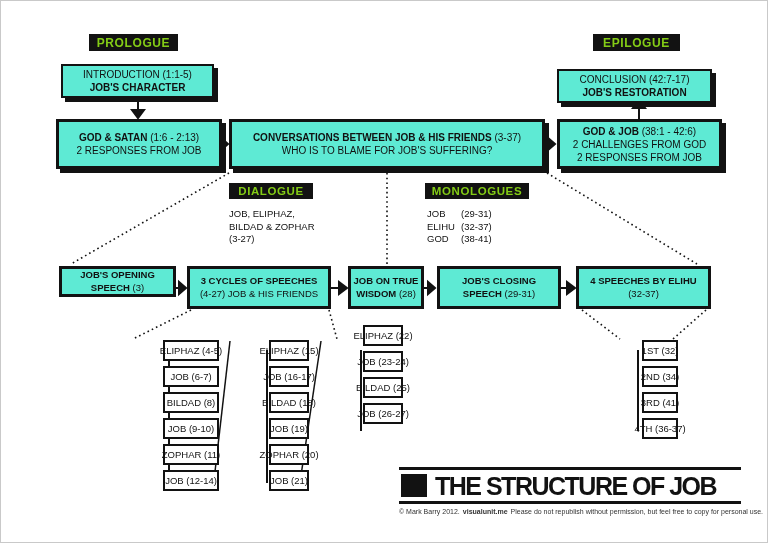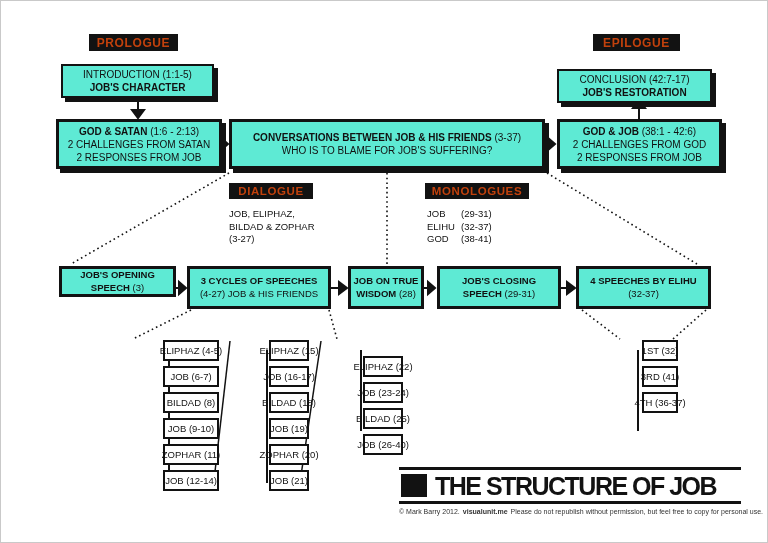--- a/index.html
+++ b/index.html
@@ -2,21 +2,21 @@
 <html><head>
 <meta charset="utf-8">
 <style>
   * { margin:0; padding:0; box-sizing:border-box; }
   html,body { background:#ffffff; }
   body { font-family:"Liberation Sans", sans-serif; color:#111; }
   .canvas { position:relative; width:768px; height:543px; background:#fff;
             border:1px solid #c9c9c9; overflow:hidden; }
   svg.wires { position:absolute; left:0; top:0; width:768px; height:543px; }
 
-  .bar { position:absolute; background:#121212; color:#c2410c; font-weight:bold;
+  .bar { position:absolute; background:#121212; color:#84cc16; font-weight:bold;
          font-size:12px; letter-spacing:.6px; display:flex; align-items:center;
          justify-content:center; white-space:nowrap; }
 
   .xbox { position:absolute; background:#5eead4; border:3px solid #121212;
           display:flex; flex-direction:column; align-items:center; justify-content:center;
           text-align:center; font-size:10px; line-height:13px; white-space:nowrap; }
   .xbox.r1 { border-width:2.5px; }
   .xbox.shadow { box-shadow:4px 4px 0 #121212; }
   .xbox.row3 { font-size:9.5px; line-height:12.5px; }
   .b { font-weight:bold; }
@@ -93,21 +93,20 @@
     <div>INTRODUCTION (1:1-5)</div>
     <div class="b">JOB'S CHARACTER</div>
   </div>
   <div class="xbox r1 shadow" style="left:556px;top:68px;width:155px;height:34px">
     <div>CONCLUSION (42:7-17)</div>
     <div class="b">JOB'S RESTORATION</div>
   </div>
 
   <div class="xbox shadow" style="left:55px;top:118px;width:166px;height:50px">
     <div><span class="b">GOD &amp; SATAN</span> <span>(1:6 - 2:13)</span></div>
-    <div>2 CHALLENGES FROM SATAN</div>
     <div>2 RESPONSES FROM JOB</div>
   </div>
   <div class="xbox shadow" style="left:228px;top:118px;width:316px;height:50px">
     <div><span class="b">CONVERSATIONS BETWEEN JOB &amp; HIS FRIENDS</span> <span>(3-37)</span></div>
     <div>WHO IS TO BLAME FOR JOB'S SUFFERING?</div>
   </div>
   <div class="xbox shadow" style="left:556px;top:118px;width:165px;height:50px">
     <div><span class="b">GOD &amp; JOB</span> <span>(38:1 - 42:6)</span></div>
     <div>2 CHALLENGES FROM GOD</div>
     <div>2 RESPONSES FROM JOB</div>
@@ -165,28 +164,29 @@
     <div class="sbox">JOB (12-14)</div>
   </div>
   <div class="col" style="left:224px;top:339px;width:84px">
     <div class="sbox">ELIPHAZ (15)</div>
     <div class="sbox">JOB (16-17)</div>
     <div class="sbox">BILDAD (18)</div>
     <div class="sbox">JOB (19)</div>
     <div class="sbox">ZOPHAR (20)</div>
     <div class="sbox">JOB (21)</div>
   </div>
-  <div class="col" style="left:318px;top:355px;width:84px">
+  <div class="col" style="left:318px;top:324px;width:84px">
     <div class="sbox">ELIPHAZ (22)</div>
     <div class="sbox">JOB (23-24)</div>
     <div class="sbox">BILDAD (25)</div>
-    <div class="sbox">JOB (26-40)</div>
+    <div class="sbox">JOB (26-27)</div>
   </div>
   <div class="col" style="left:597px;top:339px;width:80px">
     <div class="sbox">1ST (32)</div>
+    <div class="sbox">2ND (34)</div>
     <div class="sbox">3RD (41)</div>
     <div class="sbox">4TH (36-37)</div>
   </div>
 
   <div class="rule" style="left:398px;top:466px;width:342px"></div>
   <div class="sq" style="left:400px;top:473px;width:26px;height:23px"></div>
   <div class="title" style="left:434px;top:471px">THE STRUCTURE OF JOB</div>
   <div class="rule" style="left:398px;top:500px;width:342px"></div>
   <div class="credit" style="left:398px;top:507px">
     <span class="sp">© Mark Barry 2012.</span><span class="sp b">visualunit.me</span><span>Please do not republish without permission, but feel free to copy for personal use.</span>

